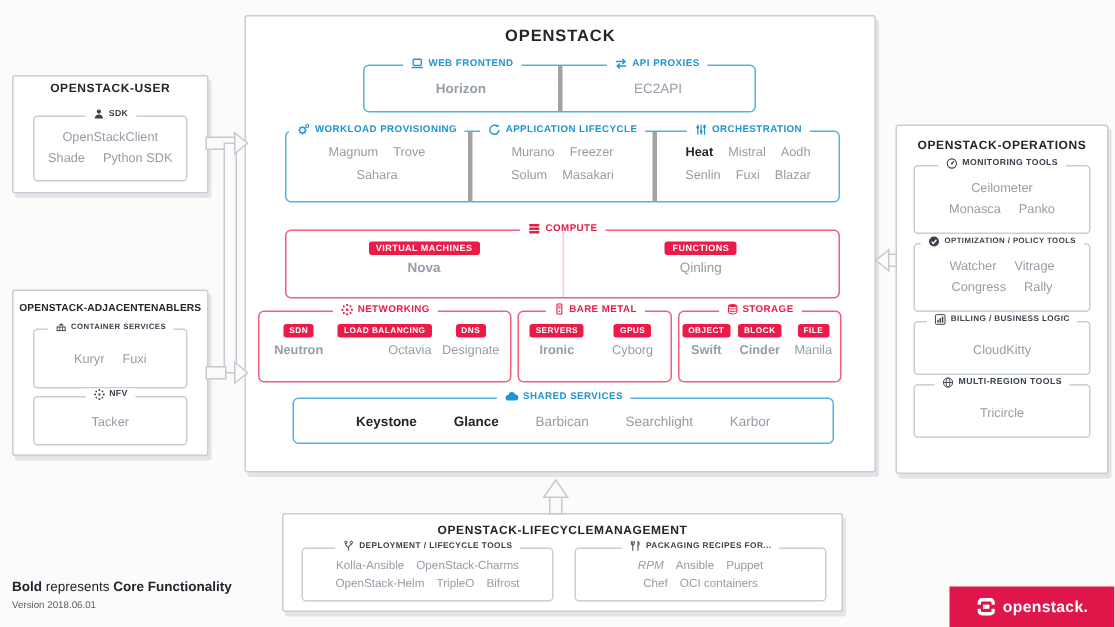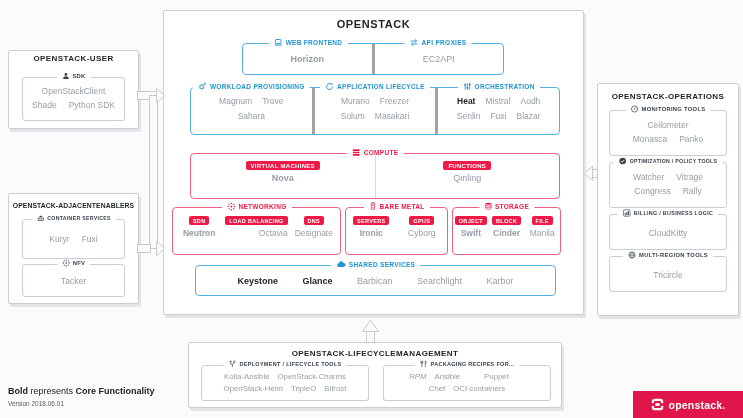--- a/index.html
+++ b/index.html
@@ -350,21 +350,21 @@
       <div class="row" style="font-size:7.8px;line-height:12px;"><span style="margin:0 4px;">OpenStack-Helm</span><span style="margin:0 4px;">TripleO</span><span style="margin:0 4px;">Bifrost</span></div>
     </div>
     <div class="sub" style="left:194px;top:22px;width:166px;height:34px;">
       <div class="legend d" style="left:50%;font-size:5.5px;">
         <svg class="ic" width="8" height="8" viewBox="0 0 12 12">
             <path d="M3.4 1.2v9.6M2 1.2v2.6a1.4 1.4 0 0 0 2.8 0V1.2" fill="none" stroke="#39424d" stroke-width="1"></path>
             <path d="M8.6 1.2v9.6M8.6 1.2c1.4.6 1.6 3.4.4 4.6" fill="none" stroke="#39424d" stroke-width="1"></path>
           </svg>
         <span>PACKAGING RECIPES FOR...</span>
       </div>
-      <div class="row" style="padding-top:5px;font-size:7.8px;line-height:12px;"><span style="margin:0 4px;font-style:italic;">RPM</span><span style="margin:0 4px;">Ansible</span><span style="margin:0 20px;">Puppet</span></div>
+      <div class="row" style="padding-top:5px;font-size:7.8px;line-height:12px;"><span style="margin:0 4px;font-style:italic;">RPM</span><span style="margin:0 4px;">Ansible</span><span style="margin:0 4px;">Puppet</span></div>
       <div class="row" style="font-size:7.8px;line-height:12px;"><span style="margin:12px 4px;">Chef</span><span style="margin:0 4px;">OCI containers</span></div>
     </div>
   </div>
 
   <div class="flegend">
     <span class="b">Bold</span>
     <span>represents</span>
     <span class="b">Core Functionality</span>
   </div>
   <div class="version">Version 2018.06.01</div>

